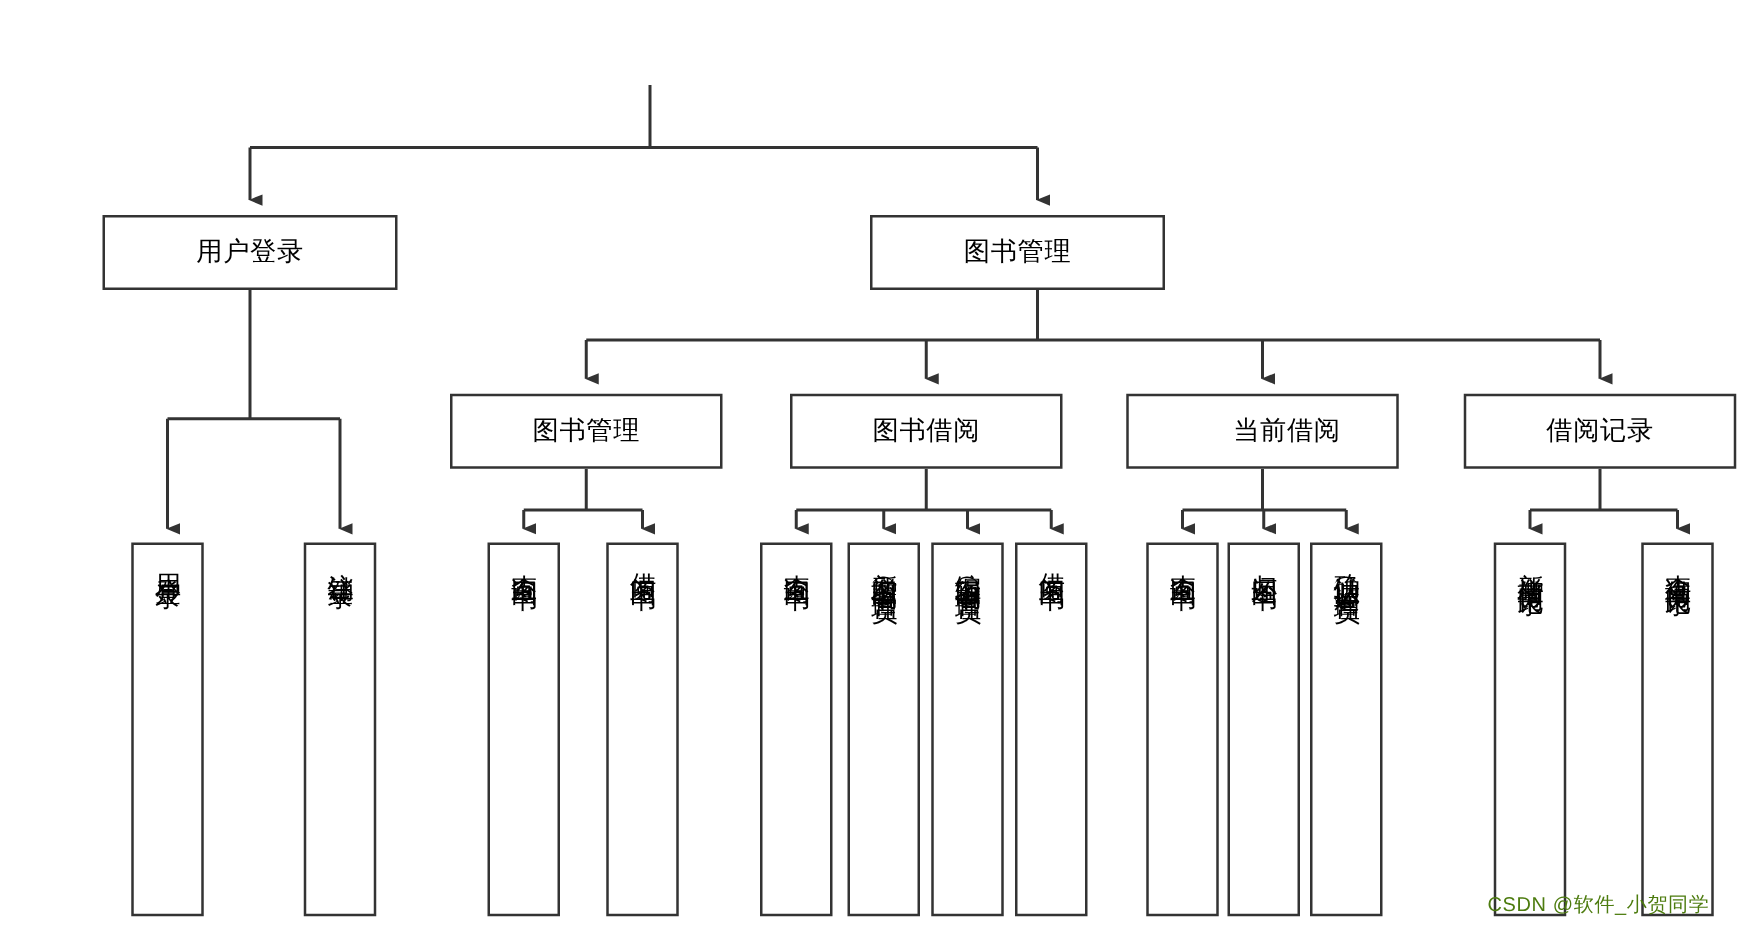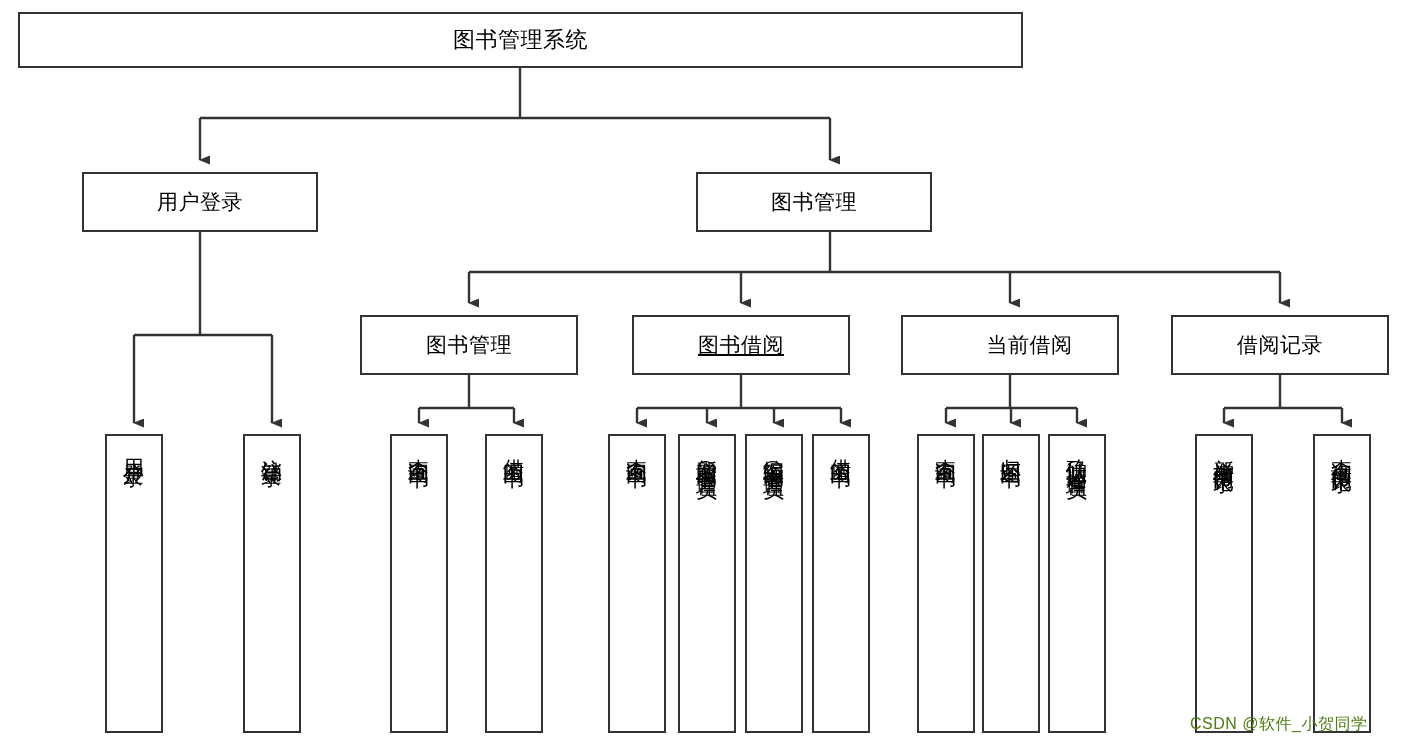--- a/index.html
+++ b/index.html
@@ -116,35 +116,32 @@
       <path d="M1011,408 L1011,423" marker-end="url(#arrow)"></path>
       <path d="M1077,408 L1077,423" marker-end="url(#arrow)"></path>
 
       <path d="M1280,375 L1280,408"></path>
       <path d="M1224,408 L1342,408"></path>
       <path d="M1224,408 L1224,423" marker-end="url(#arrow)"></path>
       <path d="M1342,408 L1342,423" marker-end="url(#arrow)"></path>
     </g>
   </svg>
 
-  <div class="node horiz root" style="left:18px; top:12px; width:1005px; height:56px;">
-    <span class="label">图书管理系统</span>
-  </div>
 
   <div class="node horiz" style="left:82px; top:172px; width:236px; height:60px;">
     <span class="label">用户登录</span>
   </div>
   <div class="node horiz" style="left:696px; top:172px; width:236px; height:60px;">
     <span class="label">图书管理</span>
   </div>
 
   <div class="node horiz" style="left:360px; top:315px; width:218px; height:60px;">
     <span class="label">图书管理</span>
   </div>
-  <div class="node horiz" style="left:632px; top:315px; width:218px; height:60px;text-decoration:underline;">
+  <div class="node horiz" style="left:632px; top:315px; width:218px; height:60px;">
     <span class="label">图书借阅</span>
   </div>
   <div class="node horiz" style="left:901px; top:315px; width:218px; height:60px;padding-left:39px;">
     <span class="label">当前借阅</span>
   </div>
   <div class="node horiz" style="left:1171px; top:315px; width:218px; height:60px;align-items:center;">
     <span class="label">借阅记录</span>
   </div>
 
   <div class="node vert" style="left:105px; top:434px; width:58px; height:299px;">

